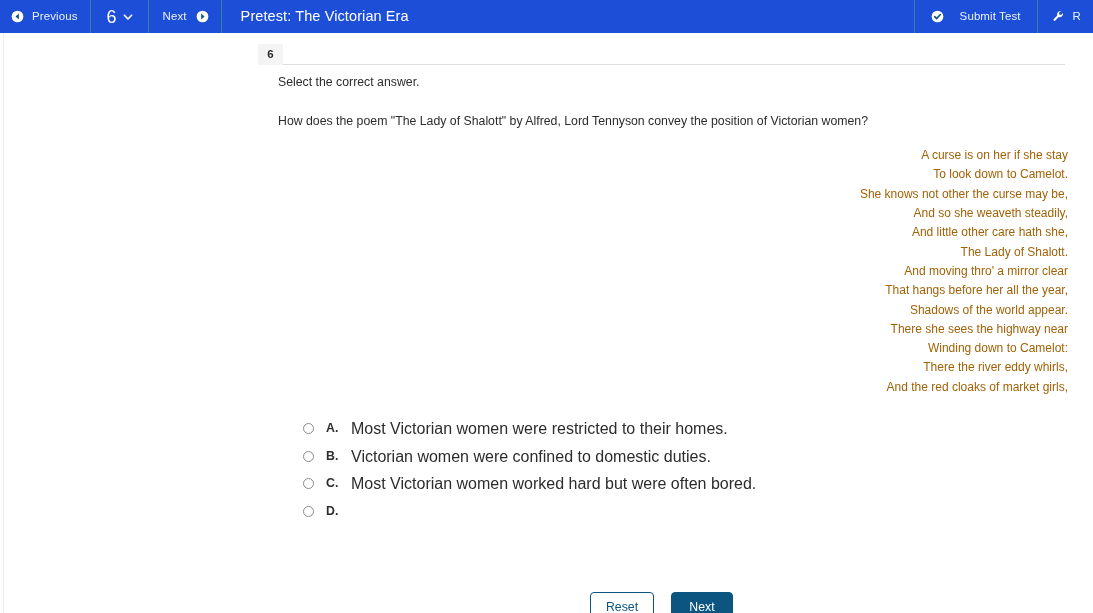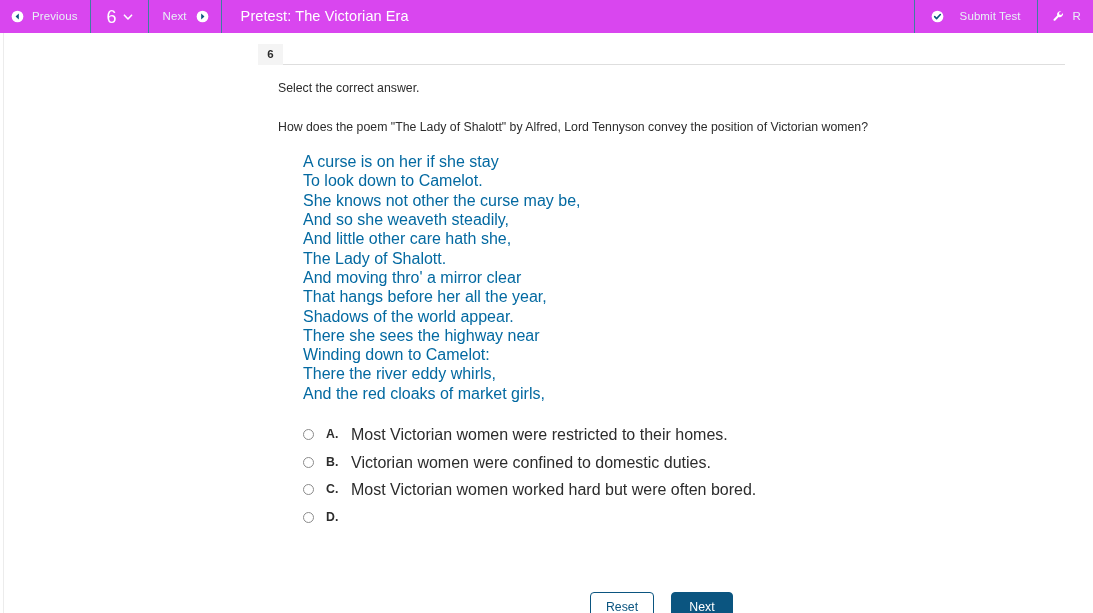--- a/index.html
+++ b/index.html
@@ -22,21 +22,21 @@
     height: 613px;
     background: #ffffff;
   }
 
   #toolbar {
     position: absolute;
     left: 0;
     top: 0;
     width: 1093px;
     height: 33px;
-    background: #d946ef;
+    background: #1d4ed8;
     display: flex;
     align-items: flex-end;
     overflow: hidden;
   }
 
   .tb-group {
     display: flex;
     align-items: center;
     height: 33px;
     color: #ffffff;
@@ -154,43 +154,43 @@
   }
 
   .prompt {
     font-size: 12.3px;
     color: #2c2c2c;
     line-height: 1.35;
     margin: 0;
   }
 
   #instruction {
-    margin-top: 6px;
   }
 
   #question-stem {
     margin-top: 22px;
   }
 
   #poem {
     margin-top: 17px;
     padding-left: 25px;
   }
 
   .stanza {
     margin: 0;
   }
   .stanza + .stanza {
   }
 
   .poem-line {
-    font-size: 16px;
-    color: #0369a1;
+    font-size: 12px;
+    color: #a16207;
     line-height: 19.3px;
     white-space: pre;
+    text-align: right;
   }
 
   
   #options {
     margin-top: 24px;
     padding-left: 25px;
   }
 
   .option-row {
     display: flex;

